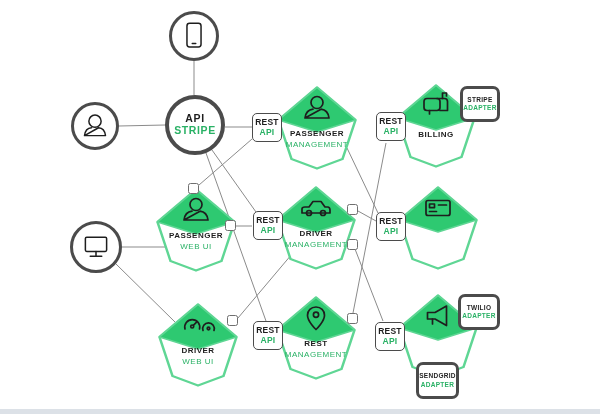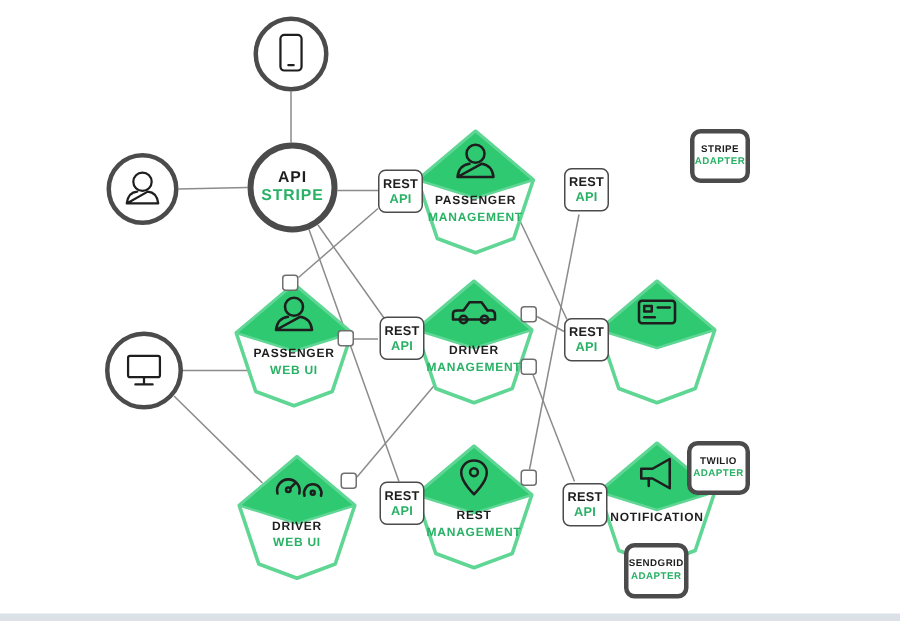--- a/index.html
+++ b/index.html
@@ -22,21 +22,21 @@
   .gw-l2{font-size:10.5px;font-weight:bold;color:var(--green_text);letter-spacing:.6px;line-height:1.1;}
 
   
   .hex{position:absolute;width:80px;height:84px;}
   .hex svg.hexsvg{position:absolute;left:0;top:0;width:80px;height:84px;overflow:visible;}
   .hex-body{fill:#fff;stroke:var(--green_border);stroke-width:2.4;stroke-linejoin:round;}
   .hex-roof{fill:var(--green);stroke:var(--green_border);stroke-width:1.6;stroke-linejoin:round;}
   .hex-icon{fill:none;stroke:var(--ink);stroke-width:1.7;stroke-linecap:round;stroke-linejoin:round;}
   .hex-label{position:absolute;left:-8px;right:-8px;top:43px;text-align:center;pointer-events:none;}
   .hex-label .l1{font-size:8px;font-weight:bold;color:var(--ink);letter-spacing:.5px;line-height:1.35;white-space:nowrap;}
-  .hex-label .l2{font-size:8px;font-weight:bold;color:var(--green_text);letter-spacing:.5px;line-height:1.2;white-space:nowrap;}
+  .hex-label .l2{font-size:8px;font-weight:normal;color:var(--green_text);letter-spacing:.5px;line-height:1.2;white-space:nowrap;}
   .hex-label .l2:empty{display:none;}
   .hex.single .hex-label{top:46px;}
 
   
   .rest{
     position:absolute;width:30px;height:29px;background:#fff;
     border:1.6px solid var(--circle_border);border-radius:5px;
     display:flex;flex-direction:column;align-items:center;justify-content:center;
     box-sizing:border-box;
   }
@@ -155,20 +155,36 @@
         <path d="M45 27.5 A5.8 5.8 0 1 1 56 27.5"></path>
         <circle cx="50.5" cy="25.5" r="1.3"></circle>
       </g>
     </svg>
     <div class="hex-label">
       <div class="l1">DRIVER</div>
       <div class="l2">WEB UI</div>
     </div>
   </div>
 
+  <div class="hex single" style="left:396px;top:84px;">
+    <svg class="hexsvg" viewBox="0 0 80 84">
+      <polygon class="hex-body" points="40,1.5 78.5,34 65.5,73 40,82.5 14.5,73 1.5,34"></polygon>
+      <polygon class="hex-roof" points="40,1.5 78.5,34 40,46 1.5,34"></polygon>
+      <g class="hex-icon">
+        <rect x="28" y="14.5" width="16" height="12" rx="3"></rect>
+        <path d="M41 14.5 L48.5 14.5 Q51.5 14.5 51.5 17.5 L51.5 26.5 L44 26.5"></path>
+        <path d="M46.5 14.5 L46.5 9 L50.5 9 L50.5 12"></path>
+        <path d="M33.5 26.5 L33.5 30"></path>
+      </g>
+    </svg>
+    <div class="hex-label">
+      <div class="l1">BILLING</div>
+
+    </div>
+  </div>
 
   <div class="hex single" style="left:398px;top:186px;">
     <svg class="hexsvg" viewBox="0 0 80 84">
       <polygon class="hex-body" points="40,1.5 78.5,34 65.5,73 40,82.5 14.5,73 1.5,34"></polygon>
       <polygon class="hex-roof" points="40,1.5 78.5,34 40,46 1.5,34"></polygon>
       <g class="hex-icon" stroke-width="1.4">
         <rect x="28" y="14.5" width="24" height="15" rx="2"></rect>
         <rect x="31.5" y="18" width="5" height="3.6"></rect>
         <path d="M40.5 19 L48.5 19"></path>
         <path d="M31.5 25.5 L38.5 25.5"></path>
@@ -178,24 +194,20 @@
 
   <div class="hex single" style="left:398px;top:294px;">
     <svg class="hexsvg" viewBox="0 0 80 84">
       <polygon class="hex-body" points="40,1.5 78.5,34 65.5,73 40,82.5 14.5,73 1.5,34"></polygon>
       <polygon class="hex-roof" points="40,1.5 78.5,34 40,46 1.5,34"></polygon>
       <g class="hex-icon">
         <path d="M48.5 12 L37 18.5 L29.5 18.5 L29.5 25 L37 25 L48.5 31.5 Z"></path>
         <path d="M34.5 25 L34.5 30"></path>
       </g>
     </svg>
-    <div class="hex-label">
-      <div class="l1">NOTIFICATION</div>
-
-    </div>
   </div>
 
   <div class="port" style="left:188px;top:183px;"></div>
   <div class="port" style="left:225px;top:220px;"></div>
   <div class="port" style="left:347px;top:204px;"></div>
   <div class="port" style="left:347px;top:239px;"></div>
   <div class="port" style="left:227px;top:315px;"></div>
   <div class="port" style="left:347px;top:313px;"></div>
 
   <div class="rest" style="left:252px;top:113px;">

